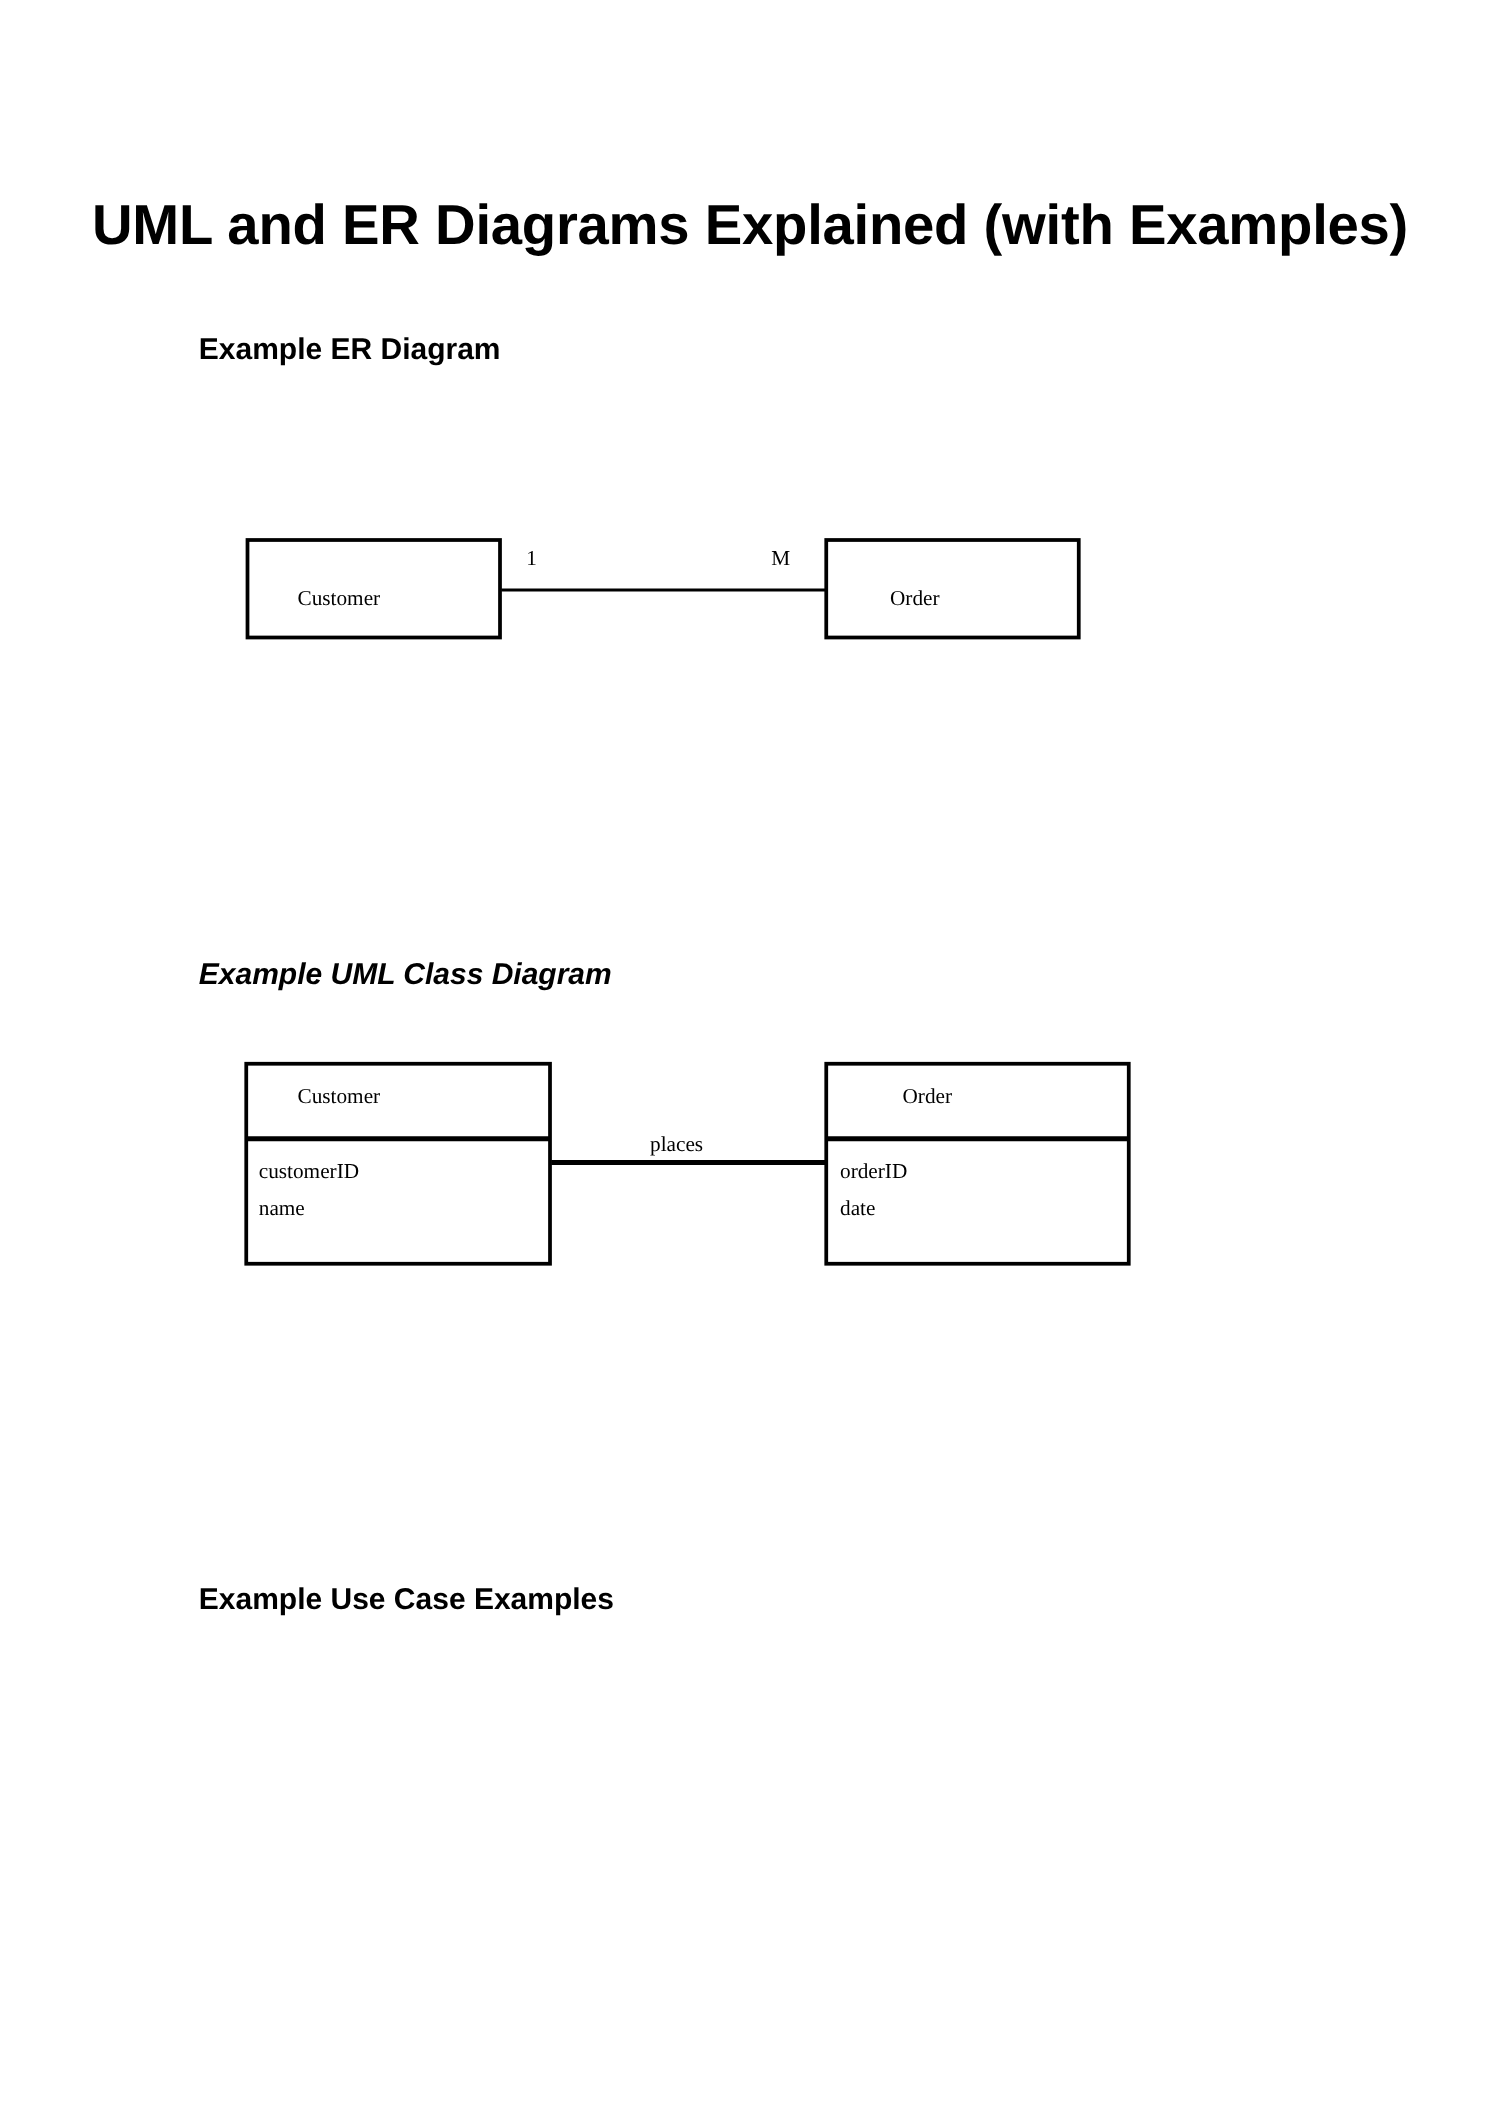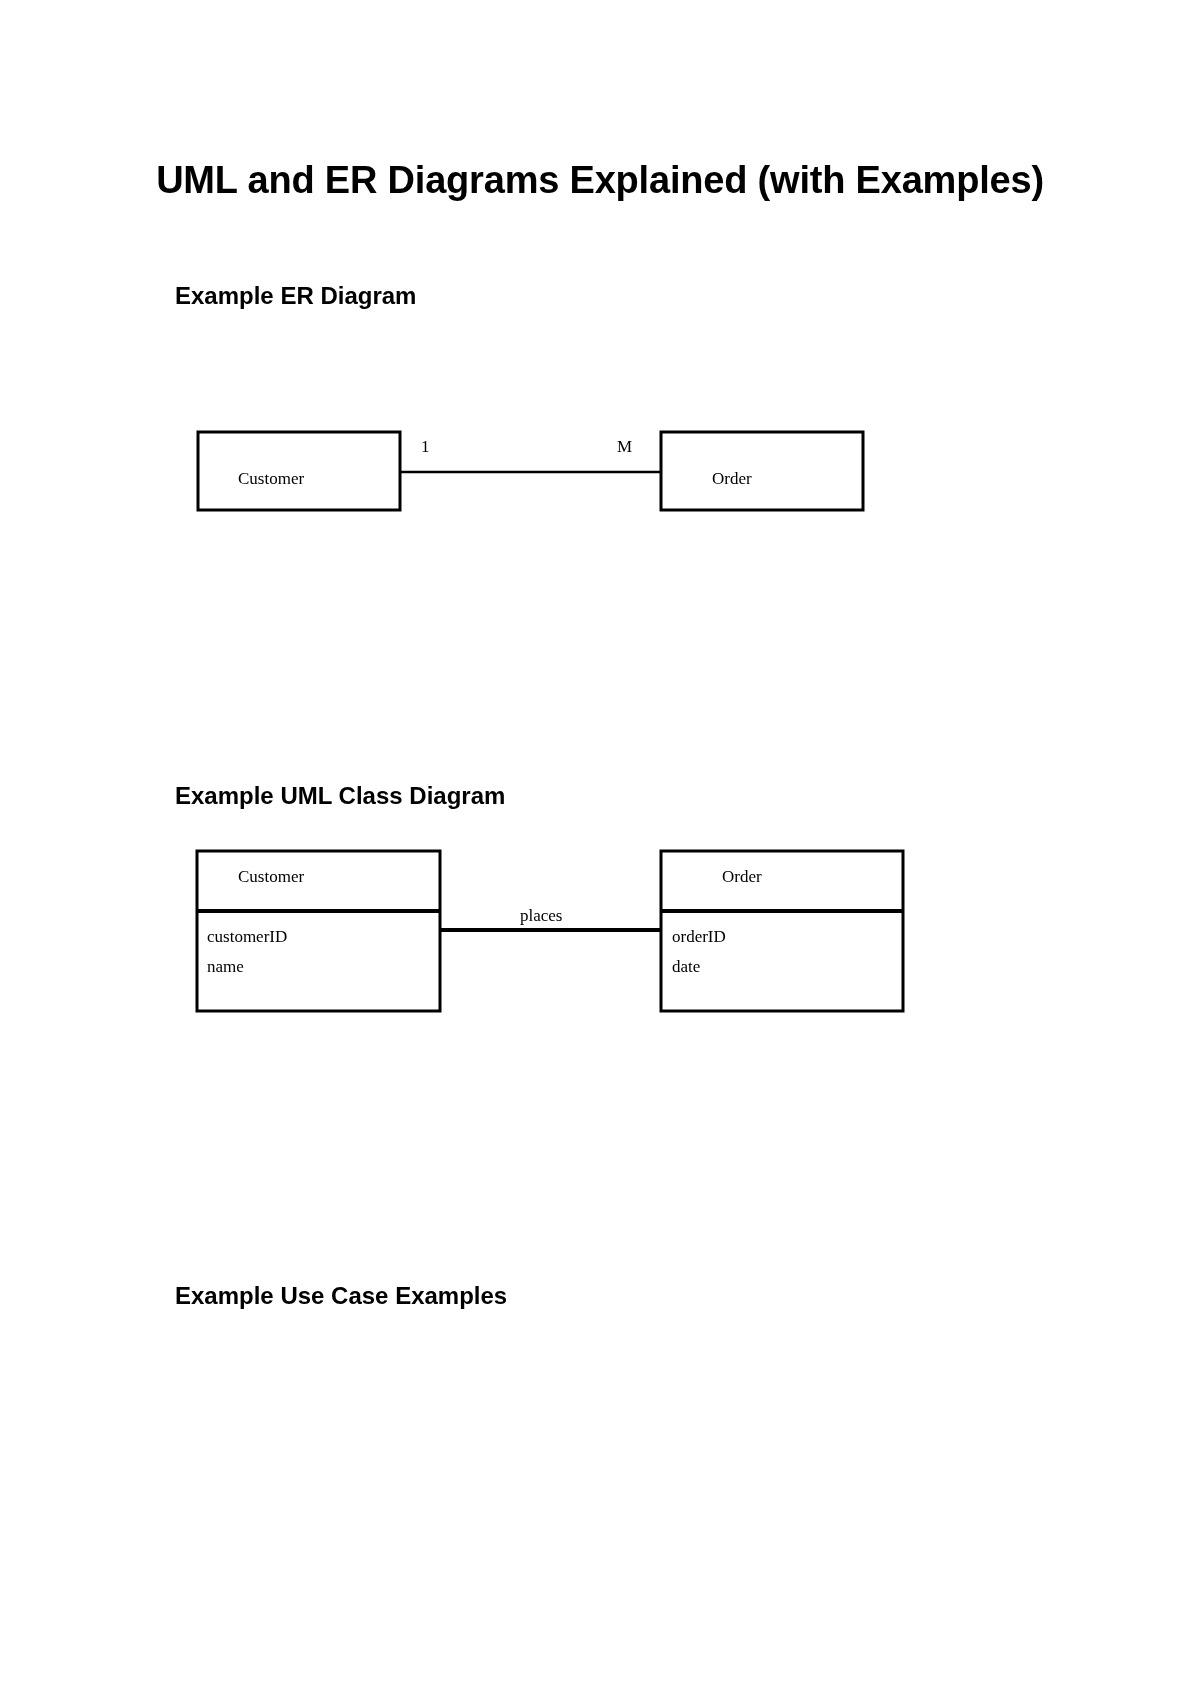--- a/index.html
+++ b/index.html
@@ -15,33 +15,33 @@
       color: #000000;
     }
     .title {
       position: absolute;
       left: 0;
       width: 1200px;
       top: 160px;
       text-align: center;
       font-family: "Liberation Sans", sans-serif;
       font-weight: bold;
-      font-size: 38px;
+      font-size: 45px;
       line-height: 40px;
       margin: 0;
       letter-spacing: -0.2px;
     }
     .heading {
       position: absolute;
       left: 159px;
       font-family: "Liberation Sans", sans-serif;
       font-weight: bold;
       font-size: 24px;
       line-height: 28px;
-      margin: 16px;
+      margin: 0;
     }
     .diagram {
       position: absolute;
       left: 0;
       top: 0;
     }
     .diagram text {
       font-family: "Liberation Serif", serif;
       font-size: 17px;
       fill: #000000;
@@ -83,15 +83,15 @@
     <g>
       <rect x="661" y="851" width="242" height="160" fill="#ffffff" stroke="#000000" stroke-width="3"></rect>
       <line x1="661" y1="911" x2="903" y2="911" stroke="#000000" stroke-width="4"></line>
       <text x="722" y="882">Order</text>
       <text x="672" y="942">orderID</text>
       <text x="672" y="972">date</text>
     </g>
   </g>
 </svg>
 
-<h2 class="heading" style="top:766px;">Example UML Class Diagram</h2>
+<h2 class="heading" style="top:766px;font-style:italic;">Example UML Class Diagram</h2>
 
 <h2 class="heading" style="top:1266px;">Example Use Case Examples</h2>
 
 </body></html>

